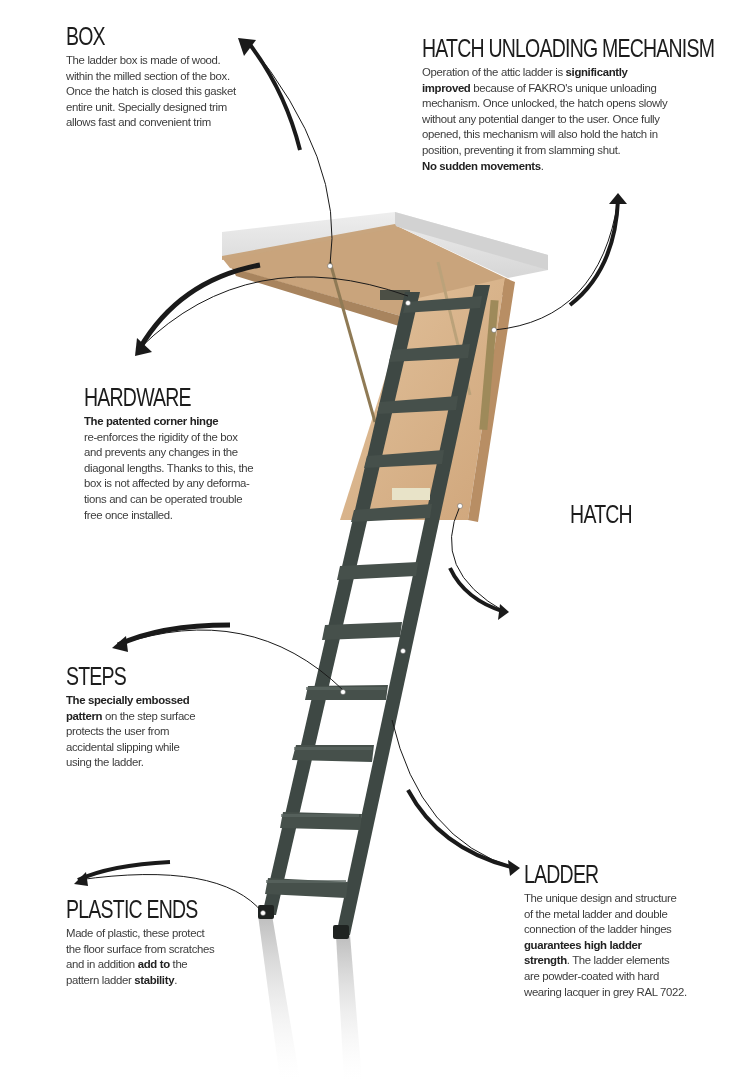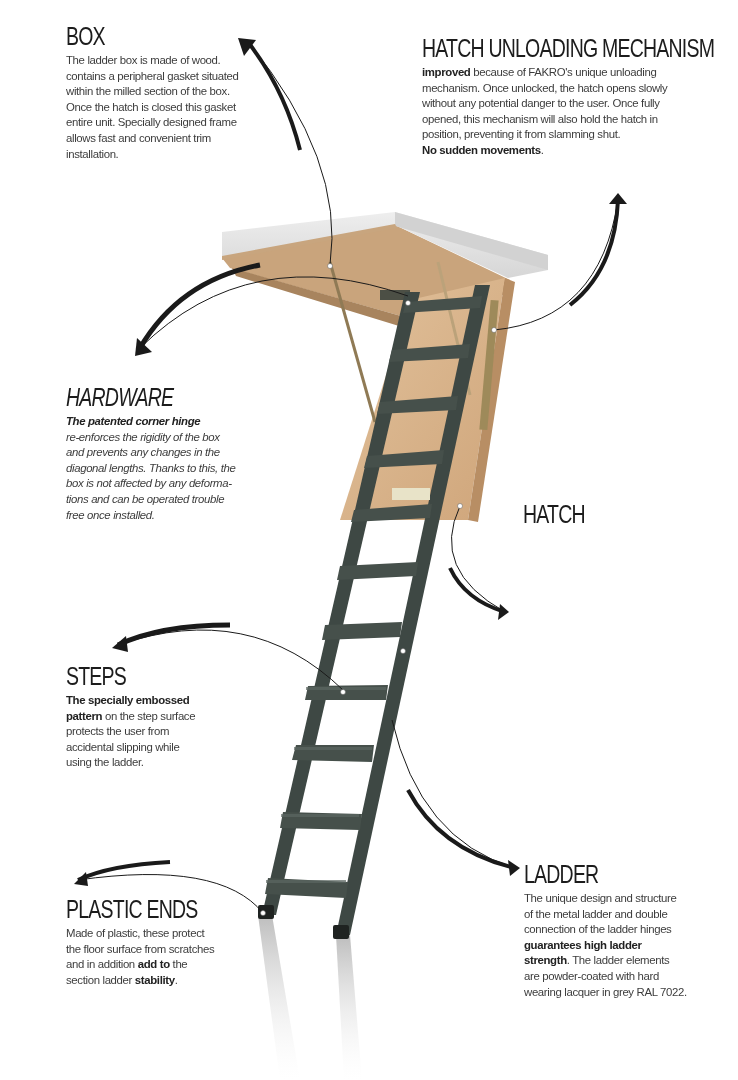--- a/index.html
+++ b/index.html
@@ -139,76 +139,75 @@
     <circle cx="343" cy="692" r="2.5"></circle>
     <circle cx="403" cy="651" r="2.5"></circle>
     <circle cx="263" cy="913" r="2.5"></circle>
   </g>
 </svg>
 
 <div class="block" style="left:66px; top:24px; width:230px;">
   <div class="heading">BOX</div>
   <div class="body-text">
     <span class="line">The ladder box is made of wood.</span>
-    <span class="line">contains a peripheral gasket situated</span>
     <span class="line">within the milled section of the box.</span>
     <span class="line">Once the hatch is closed this gasket</span>
-    <span class="line">entire unit. Specially designed frame</span>
+    <span class="line">entire unit. Specially designed trim</span>
     <span class="line">allows fast and convenient trim</span>
-    <span class="line">installation.</span>
   </div>
 </div>
 
 <div class="block" style="left:422px; top:36px; width:300px;">
   <div class="heading">HATCH UNLOADING MECHANISM</div>
   <div class="body-text">
+    <span class="line"><span>Operation of the attic ladder is </span><b>significantly</b></span>
     <span class="line"><b>improved</b><span> because of FAKRO's unique unloading</span></span>
     <span class="line">mechanism. Once unlocked, the hatch opens slowly</span>
     <span class="line">without any potential danger to the user. Once fully</span>
     <span class="line">opened, this mechanism will also hold the hatch in</span>
     <span class="line">position, preventing it from slamming shut.</span>
     <span class="line"><b>No sudden movements</b><span>.</span></span>
   </div>
 </div>
 
-<div class="block" style="left:66px; top:385px; width:200px;font-style:italic;">
+<div class="block" style="left:84px; top:385px; width:200px;">
   <div class="heading">HARDWARE</div>
   <div class="body-text">
     <span class="line"><b>The patented corner hinge</b></span>
     <span class="line">re-enforces the rigidity of the box</span>
     <span class="line">and prevents any changes in the</span>
     <span class="line">diagonal lengths. Thanks to this, the</span>
     <span class="line">box is not affected by any deforma-</span>
     <span class="line">tions and can be operated trouble</span>
     <span class="line">free once installed.</span>
   </div>
 </div>
 
-<div class="block" style="left:523px; top:502px; width:200px;">
+<div class="block" style="left:523px; top:502px; width:200px;text-align:center;">
   <div class="heading">HATCH</div>
 </div>
 
 <div class="block" style="left:66px; top:664px; width:190px;">
   <div class="heading">STEPS</div>
   <div class="body-text">
     <span class="line"><b>The specially embossed</b></span>
     <span class="line"><b>pattern</b><span> on the step surface</span></span>
     <span class="line">protects the user from</span>
     <span class="line">accidental slipping while</span>
     <span class="line">using the ladder.</span>
   </div>
 </div>
 
 <div class="block" style="left:66px; top:897px; width:200px;">
   <div class="heading">PLASTIC ENDS</div>
   <div class="body-text">
     <span class="line">Made of plastic, these protect</span>
     <span class="line">the floor surface from scratches</span>
     <span class="line"><span>and in addition </span><b>add to</b><span> the</span></span>
-    <span class="line"><span>section ladder </span><b>stability</b><span>.</span></span>
+    <span class="line"><span>pattern ladder </span><b>stability</b><span>.</span></span>
   </div>
 </div>
 
 <div class="block" style="left:524px; top:862px; width:200px;">
   <div class="heading">LADDER</div>
   <div class="body-text">
     <span class="line">The unique design and structure</span>
     <span class="line">of the metal ladder and double</span>
     <span class="line">connection of the ladder hinges</span>
     <span class="line"><b>guarantees high ladder</b></span>

